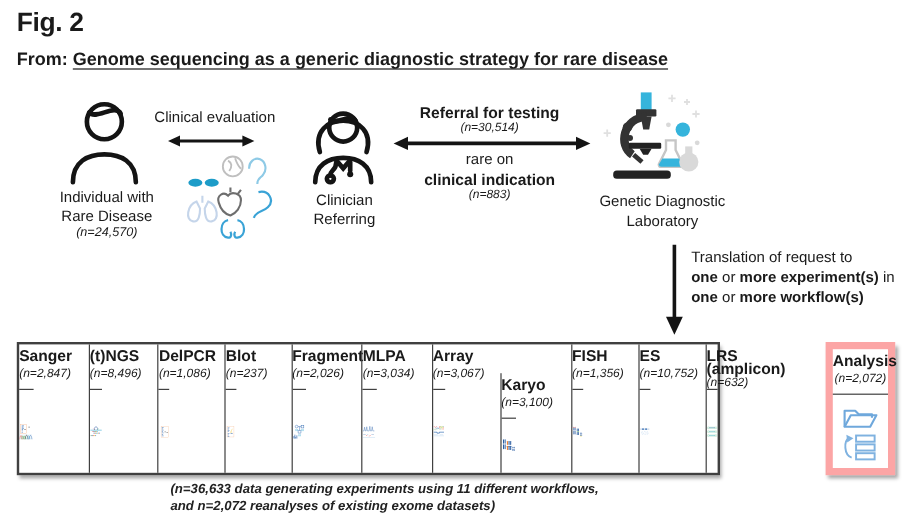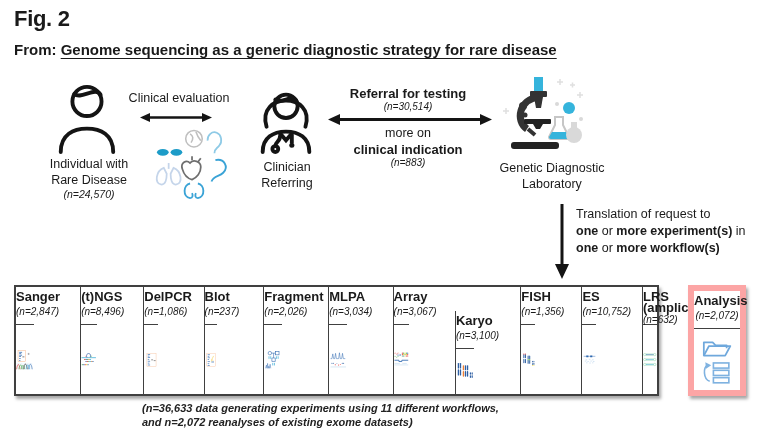--- a/index.html
+++ b/index.html
@@ -109,21 +109,21 @@
   <div class="abs center" style="left:310px;top:86px;width:196px;">
     <div class="bold13">Referral for testing</div>
     <div class="small-n">(n=30,514)</div>
   </div>
   <svg class="abs" style="left:327px;top:111px;" width="166" height="17" viewBox="0 0 166 17">
     <path d="M11,8.5 H155" stroke="#141414" stroke-width="3"></path>
     <polygon points="1,8.5 13,3 13,14" fill="#141414"></polygon>
     <polygon points="165,8.5 153,3 153,14" fill="#141414"></polygon>
   </svg>
   <div class="abs center" style="left:310px;top:126px;width:196px;">
-    <div class="lbl">more on</div>
+    <div class="lbl">rare on</div>
     <div class="bold13">clinical indication</div>
     <div class="small-n">(n=883)</div>
   </div>
 
   <svg class="abs" style="left:497px;top:76px;" width="88" height="82" viewBox="0 0 88 80">
     <path d="M60,5 h6 M63,2 v6 M80,18 h6 M83,15 v6 M6,34 h6 M9,31 v6 M73,8 h5 M75.5,5.5 v5" stroke="#e0e0e0" stroke-width="1.5"></path>
     <rect x="37" y="0" width="9" height="15" fill="#35b4dc"></rect>
     <rect x="33" y="14" width="17" height="6" rx="1" fill="#333"></rect>
     <polygon points="37,20 46,20 44,31 39,31" fill="#333"></polygon>
     <path d="M42,20 C22,22 18,44 30,52" stroke="#333" stroke-width="7" fill="none"></path>
@@ -149,21 +149,21 @@
   <svg class="abs" style="left:553px;top:202px;" width="18" height="78" viewBox="0 0 18 78">
     <path d="M9,2 V64" stroke="#141414" stroke-width="3"></path>
     <polygon points="9,77 2,62 16,62" fill="#141414"></polygon>
   </svg>
   <div class="abs" style="left:576px;top:206px;width:186px;">
     <div class="trans-line">Translation of request to</div>
     <div class="trans-line"><span class="b">one</span><span> or </span><span class="b">more experiment(s)</span><span> in</span></div>
     <div class="trans-line"><span class="b">one</span><span> or </span><span class="b">more workflow(s)</span></div>
   </div>
 
-  <div class="abs wf-table" style="left:14px;top:285px;width:645px;height:111px;gap:46px;">
+  <div class="abs wf-table" style="left:14px;top:285px;width:586px;height:111px;gap:46px;">
       <div class="wf-col" style="flex-grow: 71;">
     <div class="wf-head">
       <div class="wf-name">Sanger</div>
 
       <div class="wf-n">(n=2,847)</div>
     </div>
     <div class="wf-icon">
           <svg viewBox="0 0 60 66">
             <rect x="7" y="1" width="25" height="38" fill="none" stroke="#f4b183" stroke-width="1.6"></rect>
             <g fill="#2e68b0">

